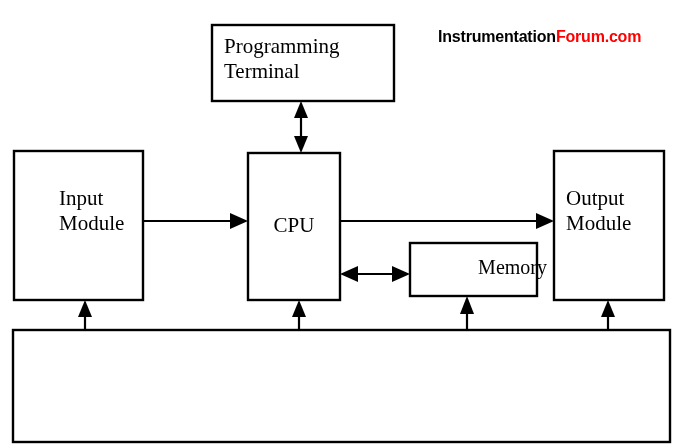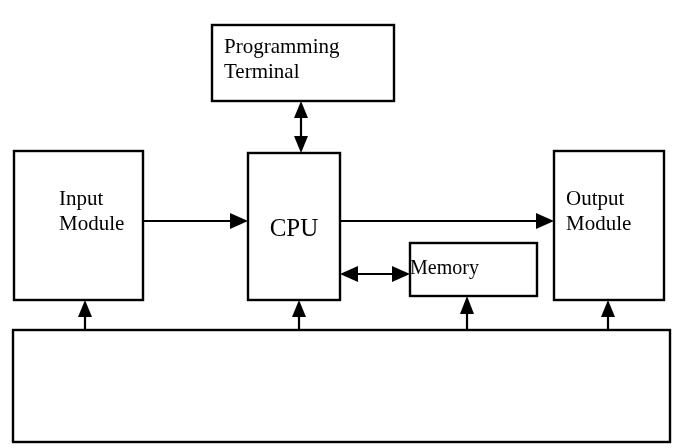--- a/index.html
+++ b/index.html
@@ -62,36 +62,36 @@
     top: 178px;
     width: 110px;
     font-size: 21px;
     text-align: left;
     margin-left: 31px;
   }
   #label-cpu {
     left: 248px;
     top: 205px;
     width: 92px;
-    font-size: 25px;
+    font-size: 21px;
     text-align: center;
   }
   #label-output-module {
     left: 566px;
     top: 178px;
     width: 98px;
     font-size: 21px;
     text-align: left;
   }
   #label-memory {
     left: 410px;
     top: 248px;
     width: 137px;
     font-size: 20px;
-    text-align: left;
+    text-align: right;
   }
   #label-power-supply {
     left: 13px;
     top: 360px;
     width: 657px;
     font-size: 22px;
     text-align: center;
   }
   #watermark {
     position: absolute;
@@ -176,14 +176,17 @@
 Module</div>
 
   <div class="box-label" id="label-cpu">CPU</div>
 
   <div class="box-label" id="label-output-module">Output
 Module</div>
 
   <div class="box-label" id="label-memory">Memory</div>
 
 
+  <div id="watermark">
+    <span class="wm-dark">Instrumentation</span><span class="wm-accent">Forum.com</span>
+  </div>
 
 </div>
 
 </body></html>

